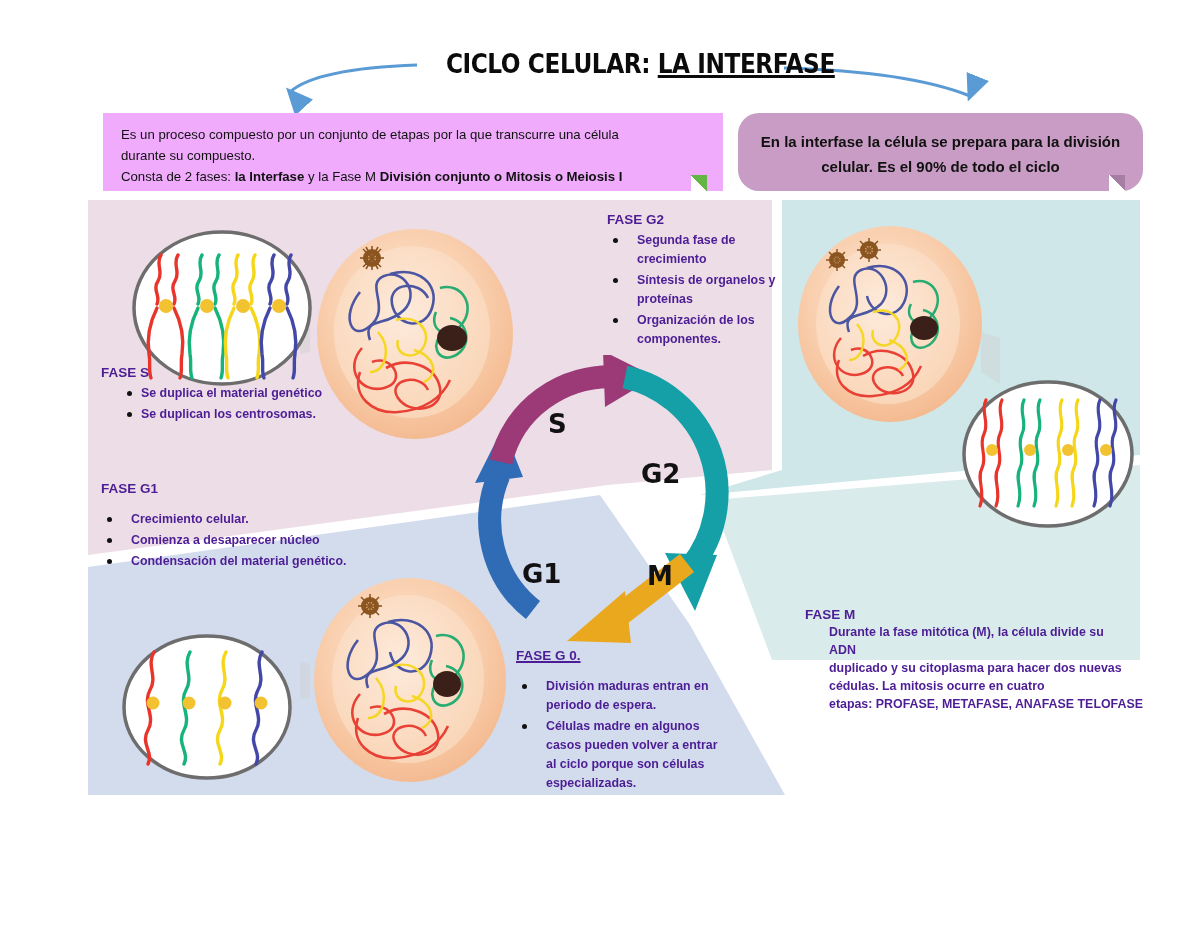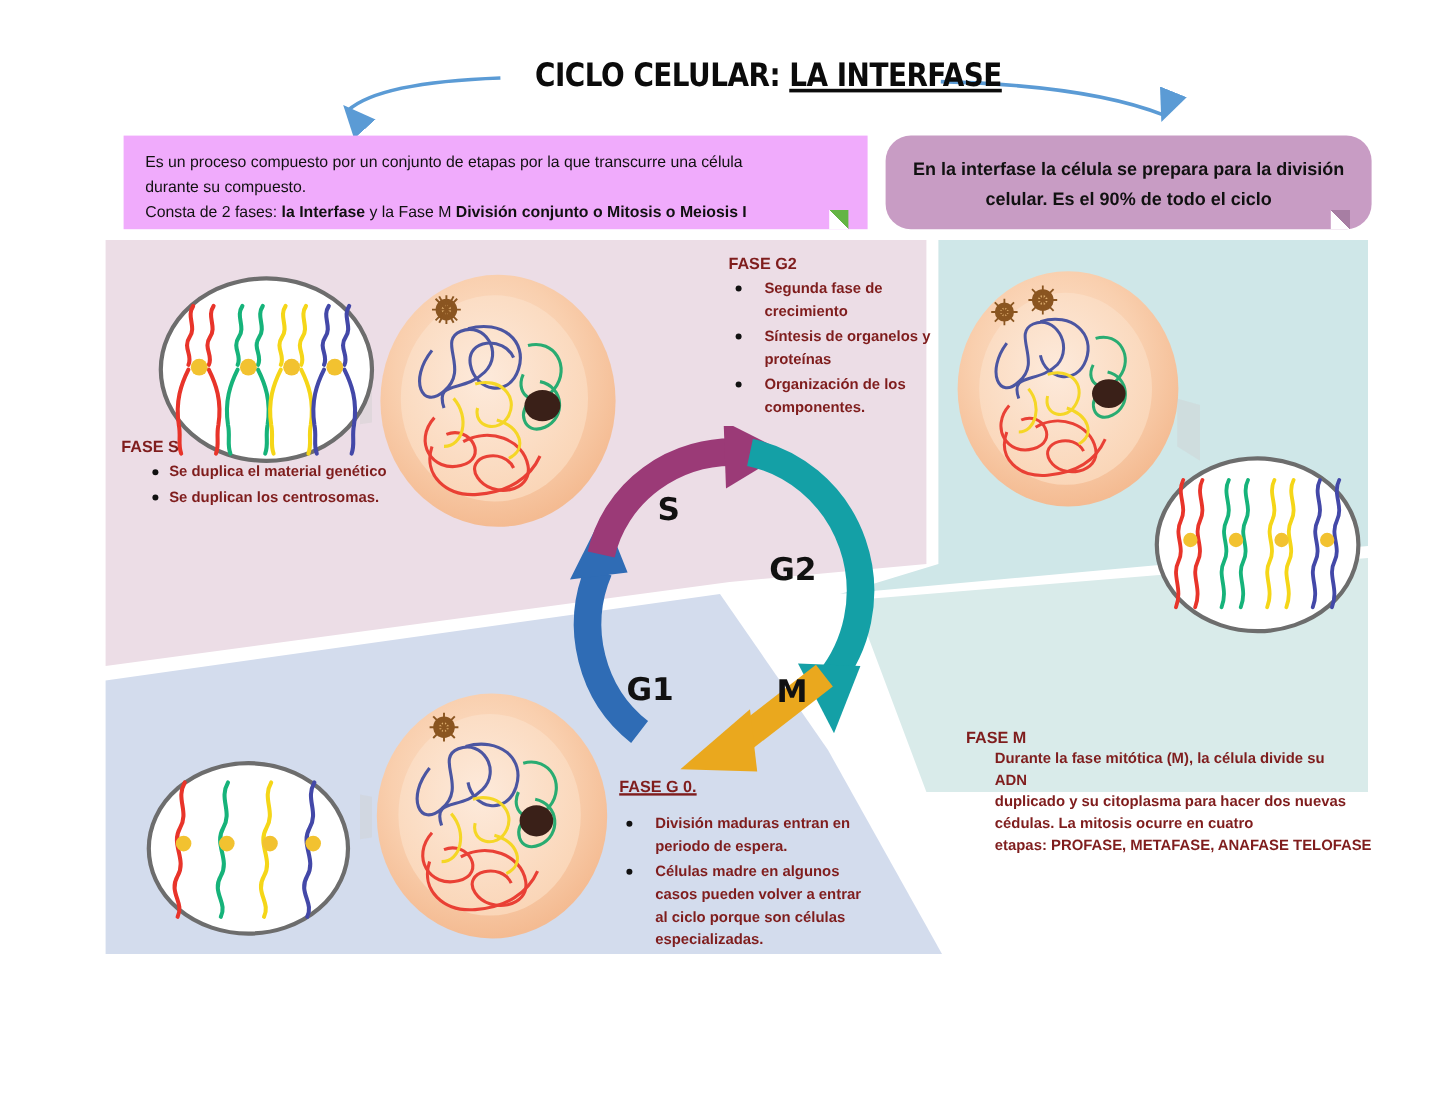--- a/index.html
+++ b/index.html
@@ -49,21 +49,21 @@
   .panelwrap{position:absolute;left:0;top:195px;width:1200px;height:625px;}
 
   
   .cycle{position:absolute;left:455px;top:355px;width:310px;height:305px;}
   .cyclabel{
     position:absolute;font-family:"DejaVu Sans", sans-serif;
     font-weight:bold;font-size:26px;color:#111;
   }
 
   
-  .txt{position:absolute;color:#7f1d1d;}
+  .txt{position:absolute;color:#4c1d95;}
   .hd{font-weight:bold;font-size:13.5px;margin-bottom:4px;}
   .hd.ul{text-decoration:underline;text-decoration-thickness:2px;}
   ul.bl{margin:0;padding:0;list-style:none;}
   ul.bl li{
     position:relative;padding-left:30px;margin-bottom:2px;
     font-weight:bold;font-size:12.4px;line-height:19px;
   }
   ul.bl li:before{
     content:"";position:absolute;left:6px;top:7px;
     width:5px;height:5px;border-radius:50%;background:#111;
@@ -384,20 +384,28 @@
   </div>
 
   <div class="txt t-s">
     <div class="hd">FASE S</div>
     <ul class="bl" style="margin-top:4px;">
       <li>Se duplica el material genético</li>
       <li>Se duplican los centrosomas.</li>
     </ul>
   </div>
 
+  <div class="txt t-g1">
+    <div class="hd">FASE G1</div>
+    <ul class="bl" style="margin-top:14px;">
+      <li>Crecimiento celular.</li>
+      <li>Comienza a desaparecer núcleo</li>
+      <li>Condensación del material genético.</li>
+    </ul>
+  </div>
 
   <div class="txt t-g0">
     <div class="hd ul">FASE G 0.</div>
     <ul class="bl" style="margin-top:14px;">
       <li>División maduras entran en periodo de espera.</li>
       <li>Células madre en algunos casos pueden volver a entrar al ciclo porque son células especializadas.</li>
     </ul>
   </div>
 
   <div class="txt t-m">

